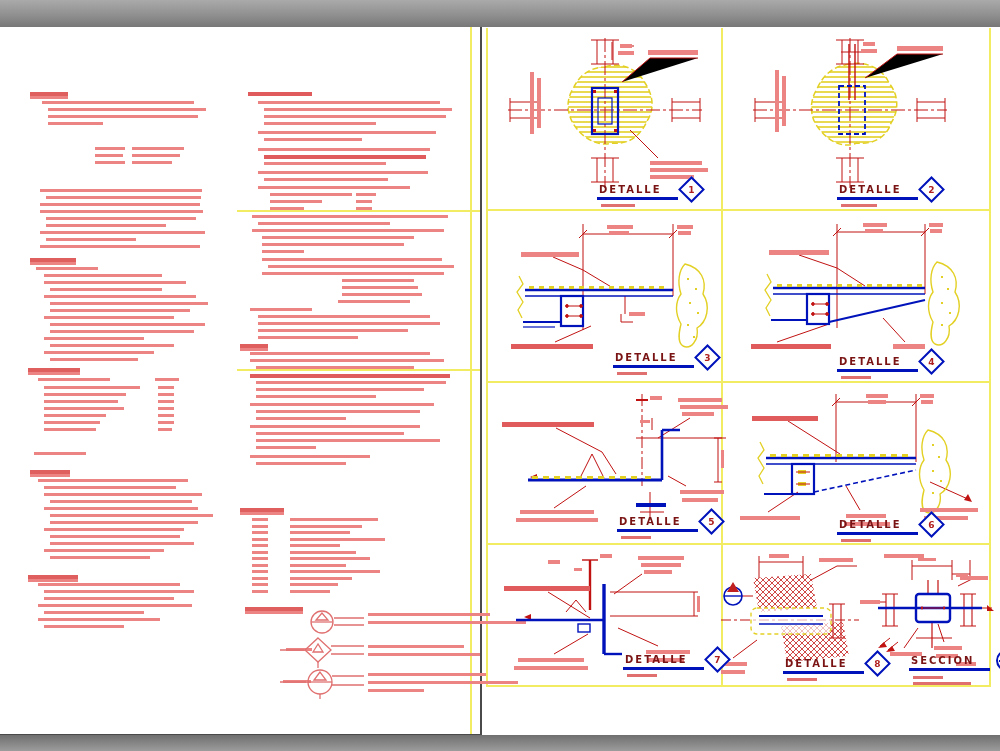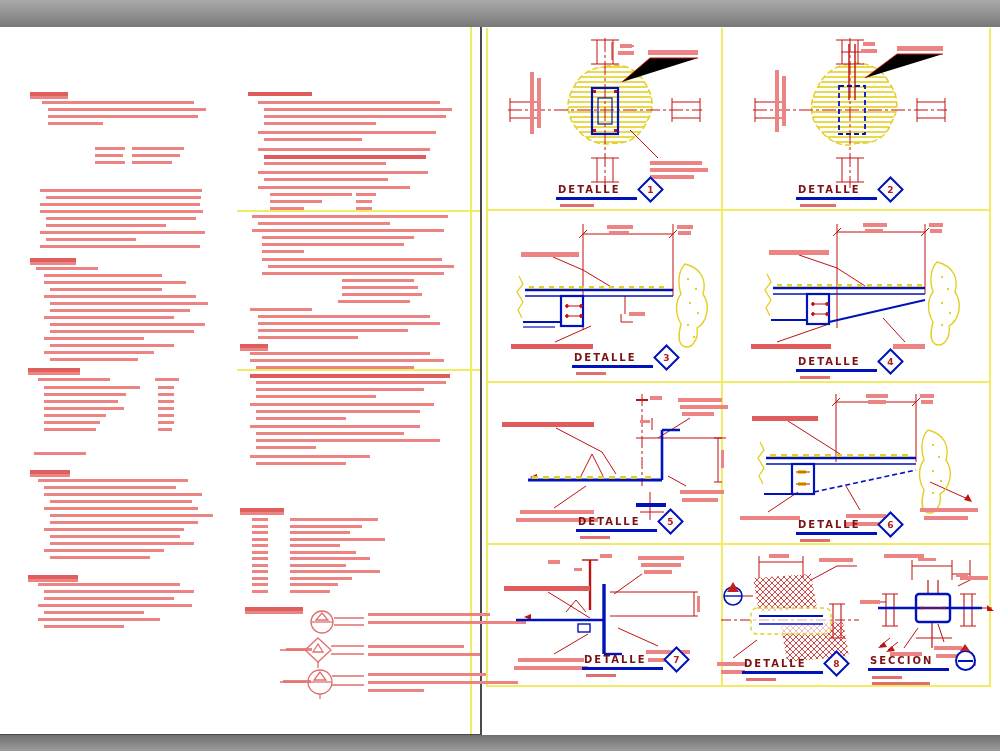--- a/index.html
+++ b/index.html
@@ -14,21 +14,21 @@
   .sheet-right{left:482px;top:27px;width:518px;height:710px;}
   .yline{position:absolute;background:#f1ec62;}
   
   .ptitle{position:absolute;left:110px;top:66px;color:#d84848;font-size:10.5px;font-weight:bold;
     letter-spacing:1.5px;border-bottom:2px solid #d84848;box-shadow:0 4px 0 -2px #d84848;padding:0 4px 2px 4px;white-space:nowrap;}
   
   .tl{position:absolute;height:3px;background:#ec8484;}
   .tl.b{height:4px;background:#e05b5b;}
   .th{position:absolute;height:4px;background:#df5f5f;box-shadow:0 3px 0 0 #ec8484;}
   
-  .dlabel{position:absolute;white-space:nowrap;}
+  .dlabel{position:absolute;white-space:nowrap;margin-left:41px;}
   .drow{display:flex;align-items:center;}
   .dname{color:#7a1414;font-size:10px;font-weight:bold;letter-spacing:2px;
     border-bottom:3px solid #0013bb;padding:0 16px 2px 2px;}
   .dmark{display:inline-block;width:15px;height:15px;border:2px solid #0013bb;transform:rotate(45deg);
     margin-left:4px;position:relative;top:-2px;background:#fff;}
   .dnum{position:absolute;inset:0;display:flex;align-items:center;justify-content:center;
     transform:rotate(-45deg);color:#b02020;font-size:9px;font-weight:bold;}
   .cmark{display:inline-block;width:17px;height:17px;border:2px solid #0013bb;border-radius:50%;
     margin-left:6px;position:relative;top:-2px;background:#fff;}
   .cmark .bar{position:absolute;left:1px;right:1px;top:8px;height:2px;background:#0013bb;}

